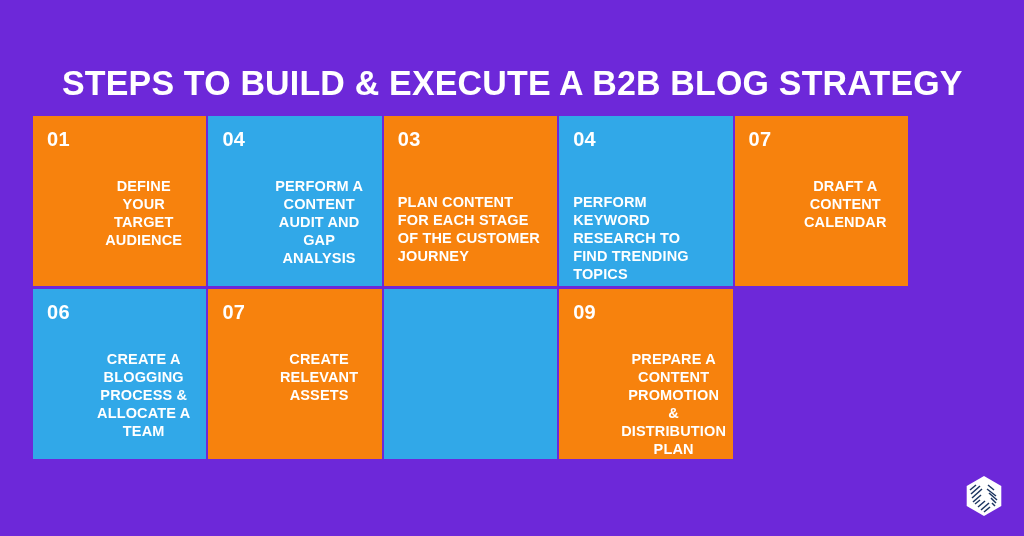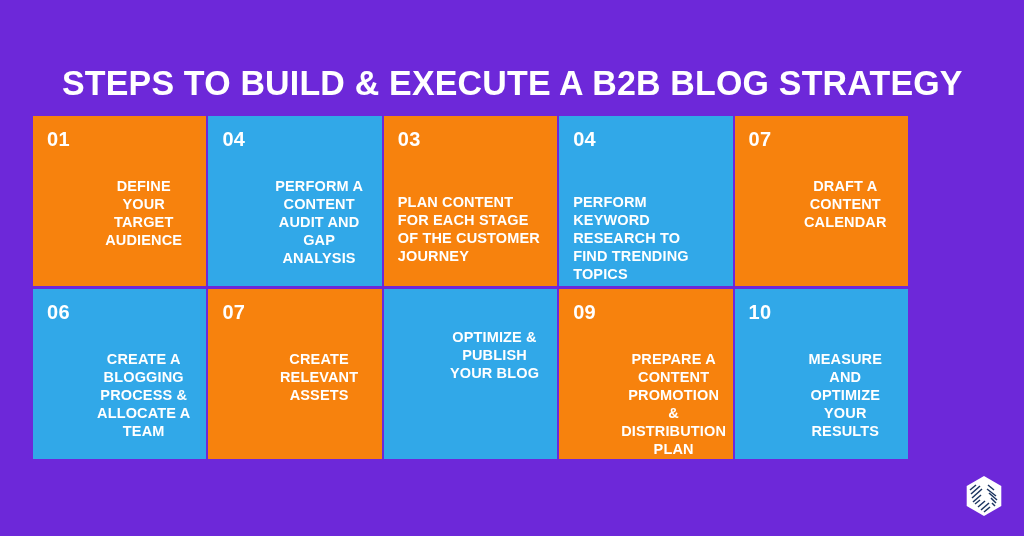--- a/index.html
+++ b/index.html
@@ -153,34 +153,25 @@
           <div class="card-label">CREATE A BLOGGING PROCESS &amp; ALLOCATE A TEAM</div>
         </div>
       </div>
       <div class="card orange align-center">
         <div class="card-num">07</div>
         <div class="card-body">
           <div class="card-label">CREATE RELEVANT ASSETS</div>
         </div>
       </div>
       <div class="card blue align-center">
-        <div class="card-body">
-          <div class="card-label">OPTIMIZE &amp; PUBLISH YOUR BLOG</div>
-        </div>
       </div>
       <div class="card orange align-center">
         <div class="card-num">09</div>
         <div class="card-body">
           <div class="card-label">PREPARE A CONTENT PROMOTION &amp; DISTRIBUTION PLAN</div>
-        </div>
-      </div>
-      <div class="card blue align-center">
-        <div class="card-num">10</div>
-        <div class="card-body">
-          <div class="card-label">MEASURE AND OPTIMIZE YOUR RESULTS</div>
         </div>
       </div>
     </div>
 
   <div class="logo">
     <svg viewBox="0 0 46 46">
       <defs>
         <clipPath id="hexclip">
           <polygon points="23,3 40.3,13 40.3,33 23,43 5.7,33 5.7,13"></polygon>
         </clipPath>

